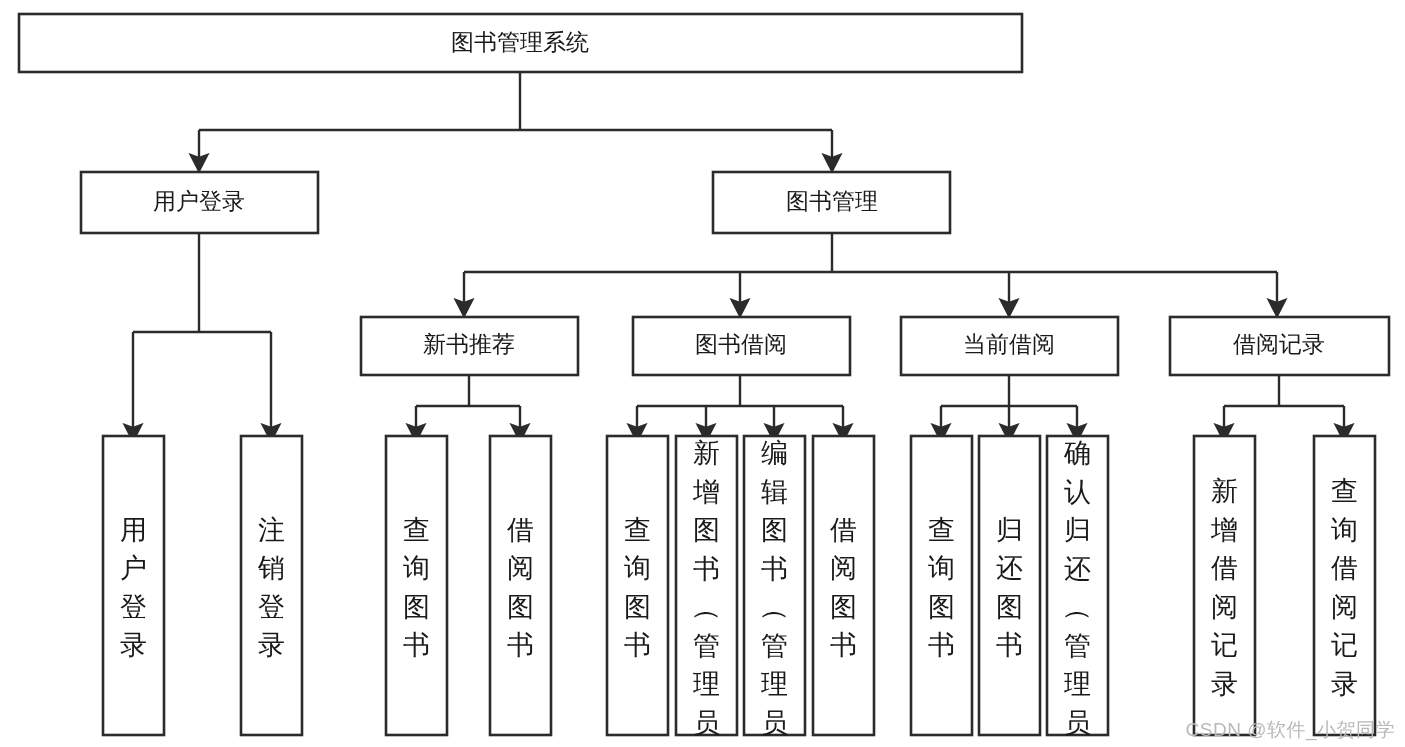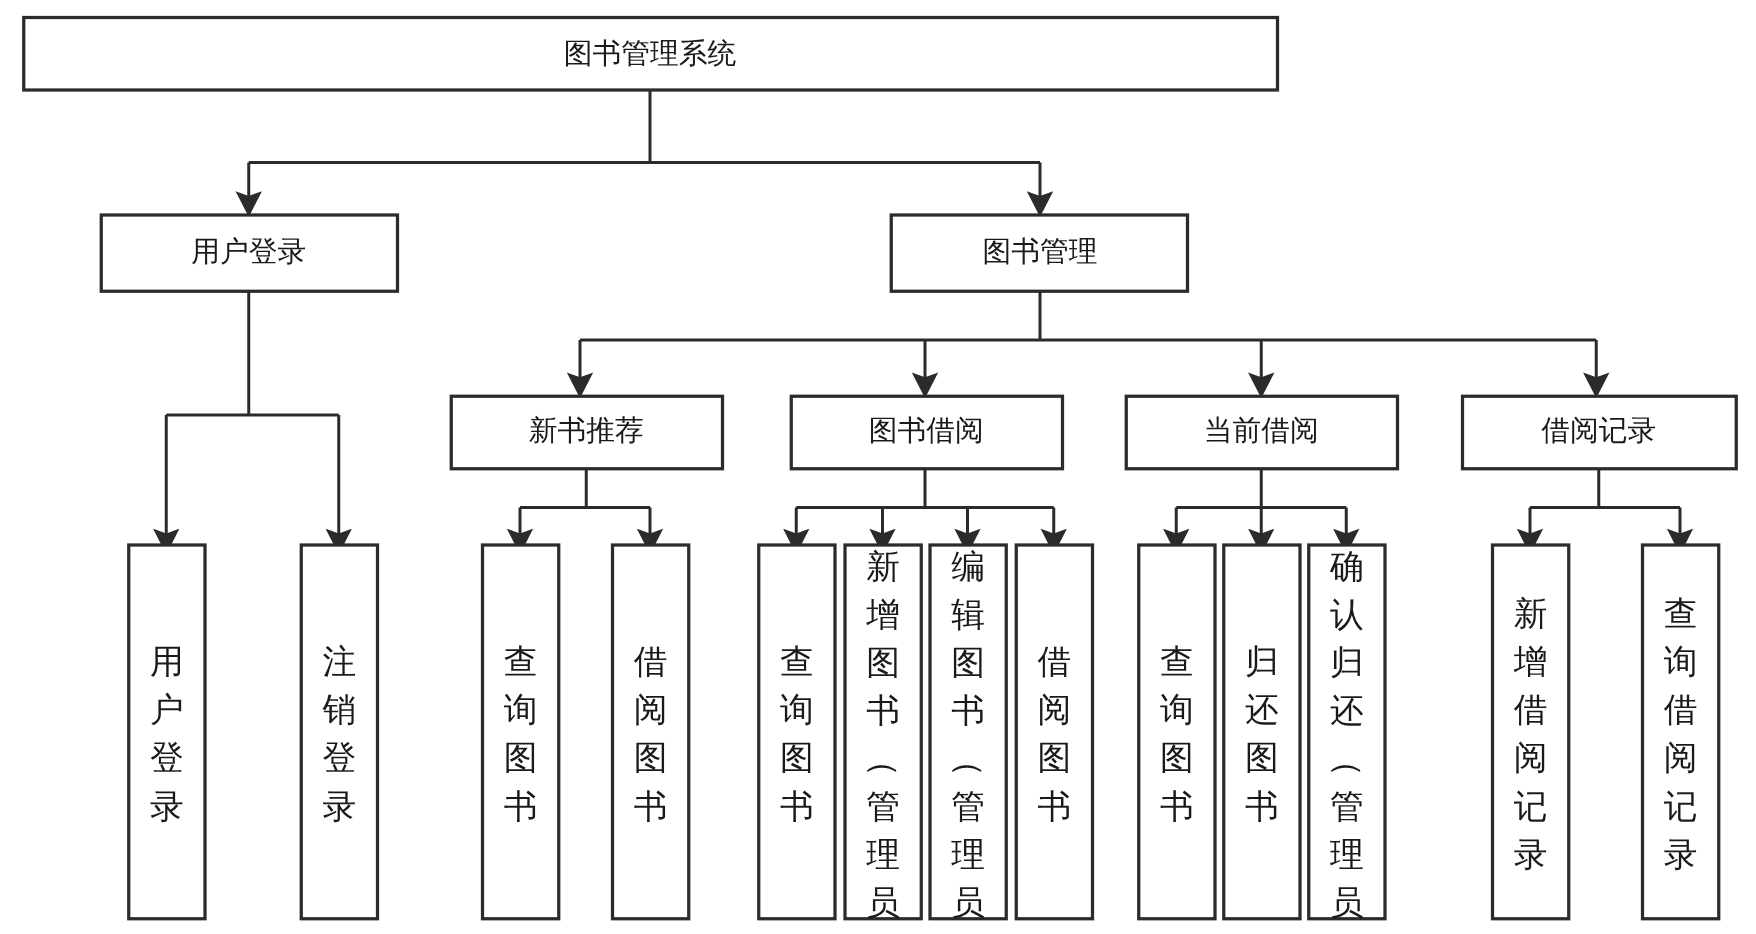--- a/index.html
+++ b/index.html
@@ -301,13 +301,14 @@
           <text class="vlabel" x="1344.5" y="500.03">查</text>
           <text class="vlabel" x="1344.5" y="538.53">询</text>
           <text class="vlabel" x="1344.5" y="577.03">借</text>
           <text class="vlabel" x="1344.5" y="615.53">阅</text>
           <text class="vlabel" x="1344.5" y="654.03">记</text>
           <text class="vlabel" x="1344.5" y="692.53">录</text>
         </g>
       </g>
   </svg>
 
+  <div class="watermark">CSDN @软件_小贺同学</div>
 </div>
 
 </body></html>

